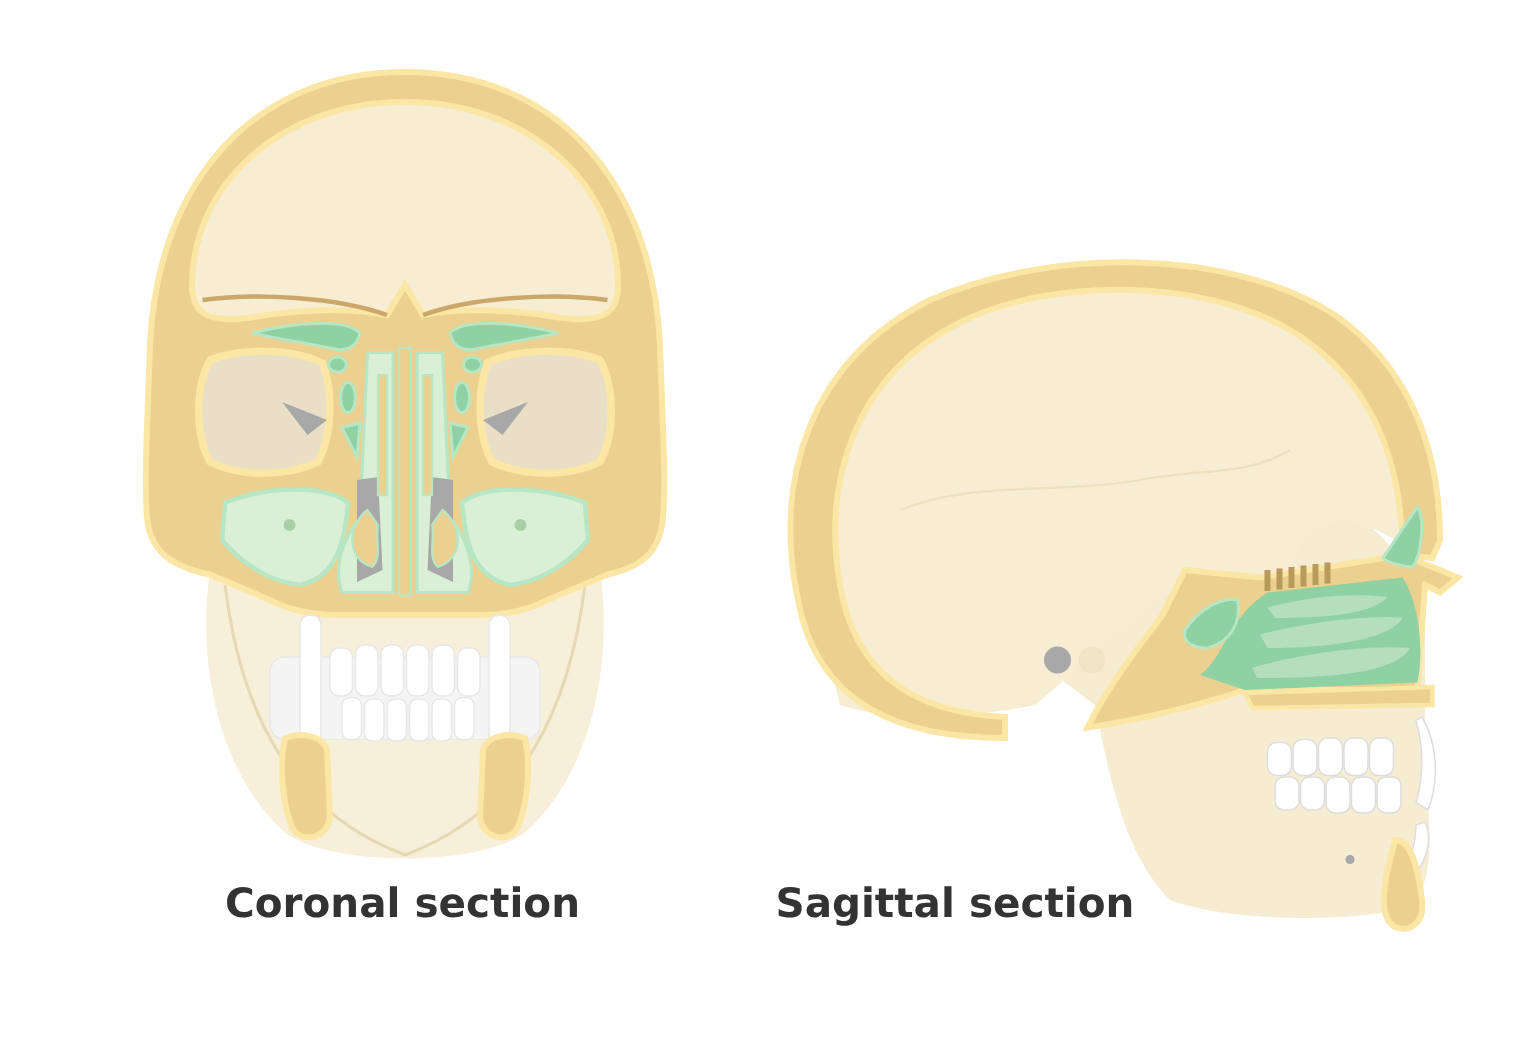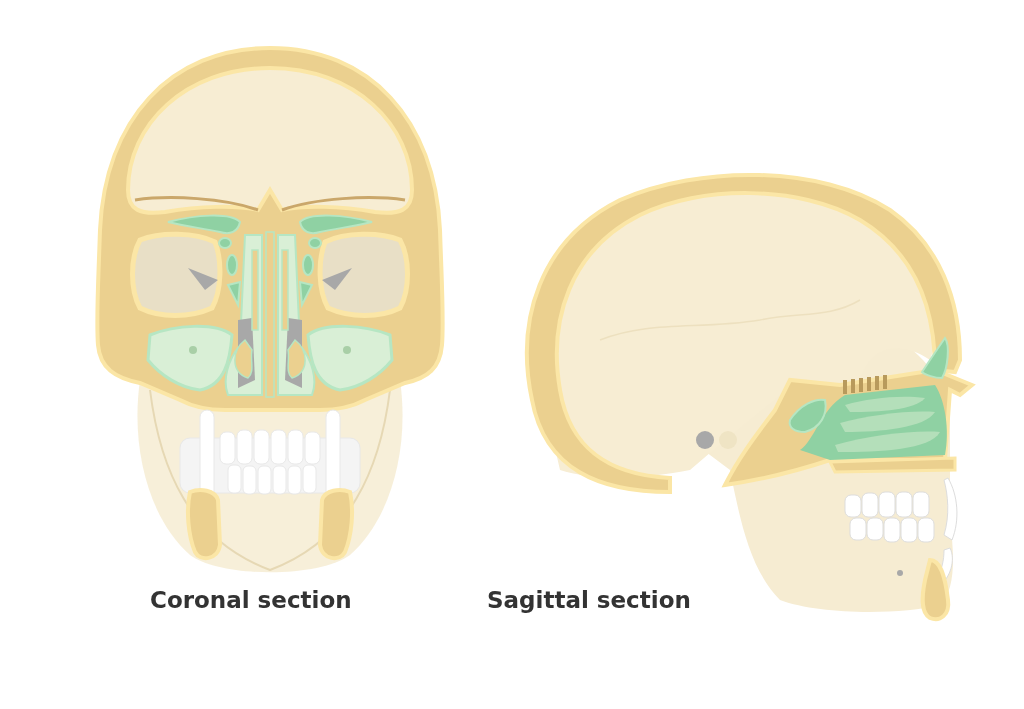--- a/index.html
+++ b/index.html
@@ -1,20 +1,20 @@
 <!DOCTYPE html>
 <html><head>
 <meta charset="utf-8">
 <style>
   html, body { margin:0; padding:0; background:#ffffff; }
   body { width:1024px; height:709px; position:relative; overflow:hidden; font-family:"DejaVu Sans", sans-serif; }
   .figure { position:absolute; left:0; top:0; width:1024px; height:709px; }
-  .caption { position:absolute; top:587px; font-family:"DejaVu Sans", sans-serif; font-weight:bold; font-size:23px; color:#333333; letter-spacing:0px; white-space:nowrap; }
+  .caption { position:absolute; top:587px; font-family:"DejaVu Sans", sans-serif; font-weight:bold; font-size:27px; color:#333333; letter-spacing:0px; white-space:nowrap; }
   #cap-coronal { left:150px; }
-  #cap-sagittal { left:487px; }
+  #cap-sagittal { left:517px; }
 </style>
 </head>
 <body>
 
 <svg class="figure" viewBox="0 0 1024 709" width="1024" height="709" xmlns="http://www.w3.org/2000/svg">
 
   <g>
 
     <path d="M140,380 C130,450 150,520 190,555 C220,578 320,578 350,555 C390,520 410,450 400,380 Z" fill="#f6ecd2" opacity="0.85"></path>
     <path d="M150,390 C160,470 190,540 270,570 C350,540 380,470 390,390" fill="none" stroke="#e6d8b4" stroke-width="2"></path>

